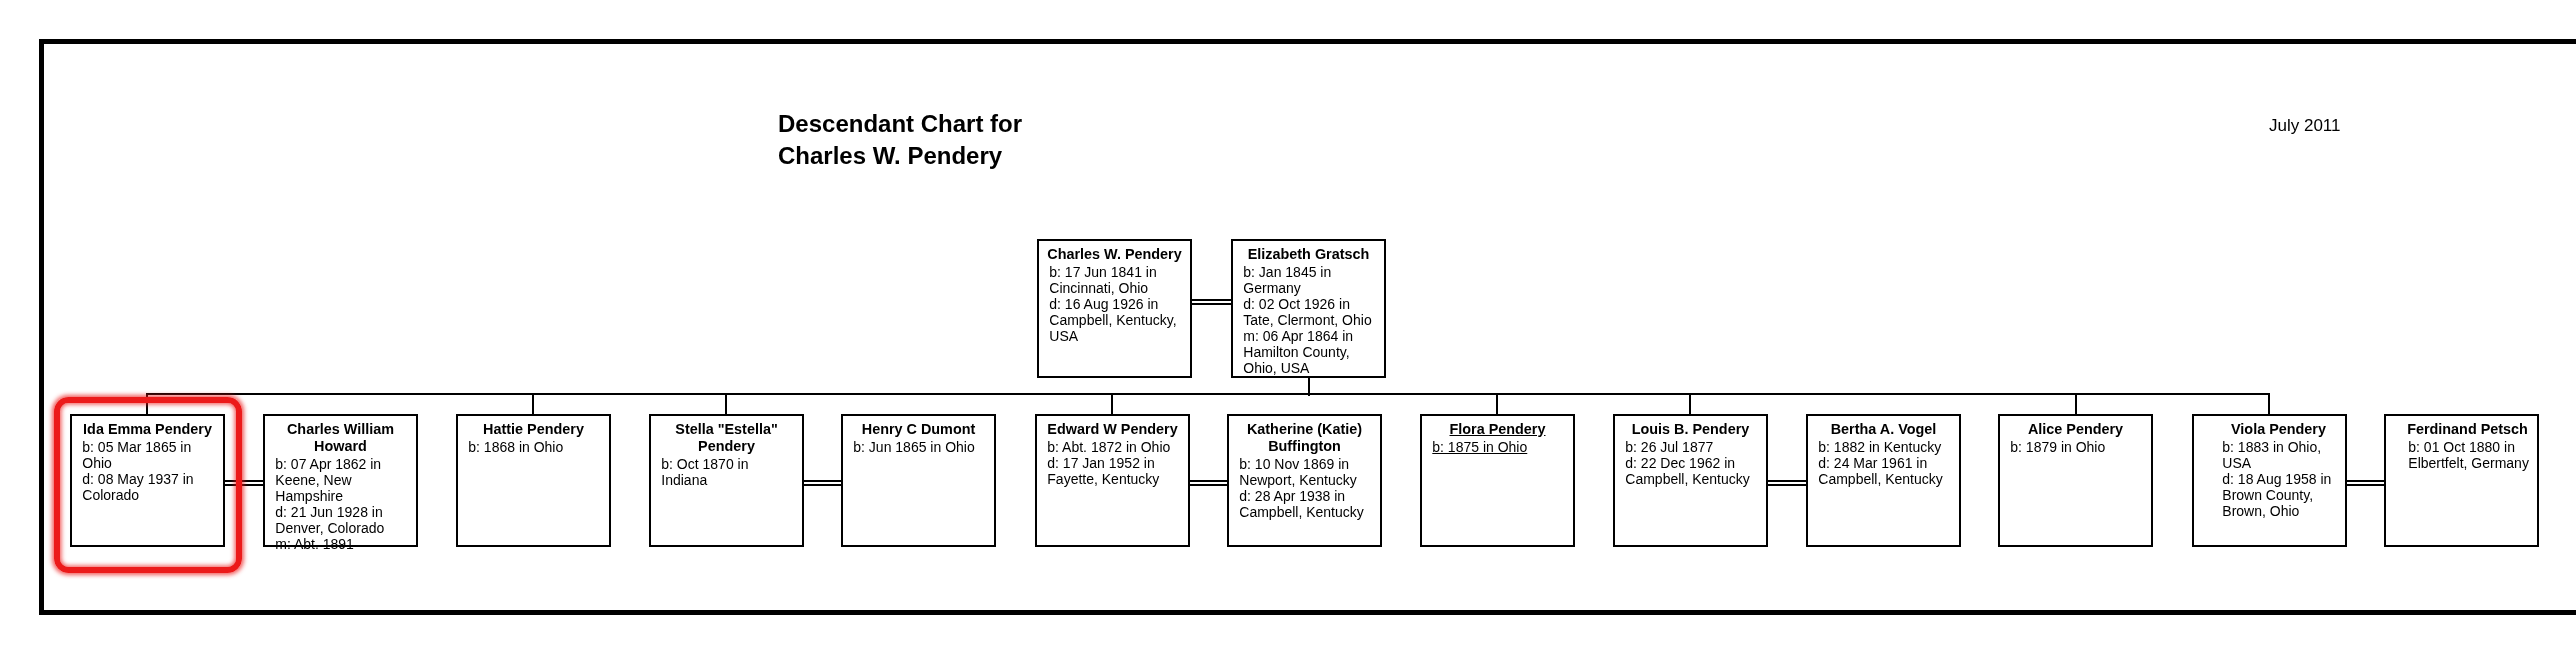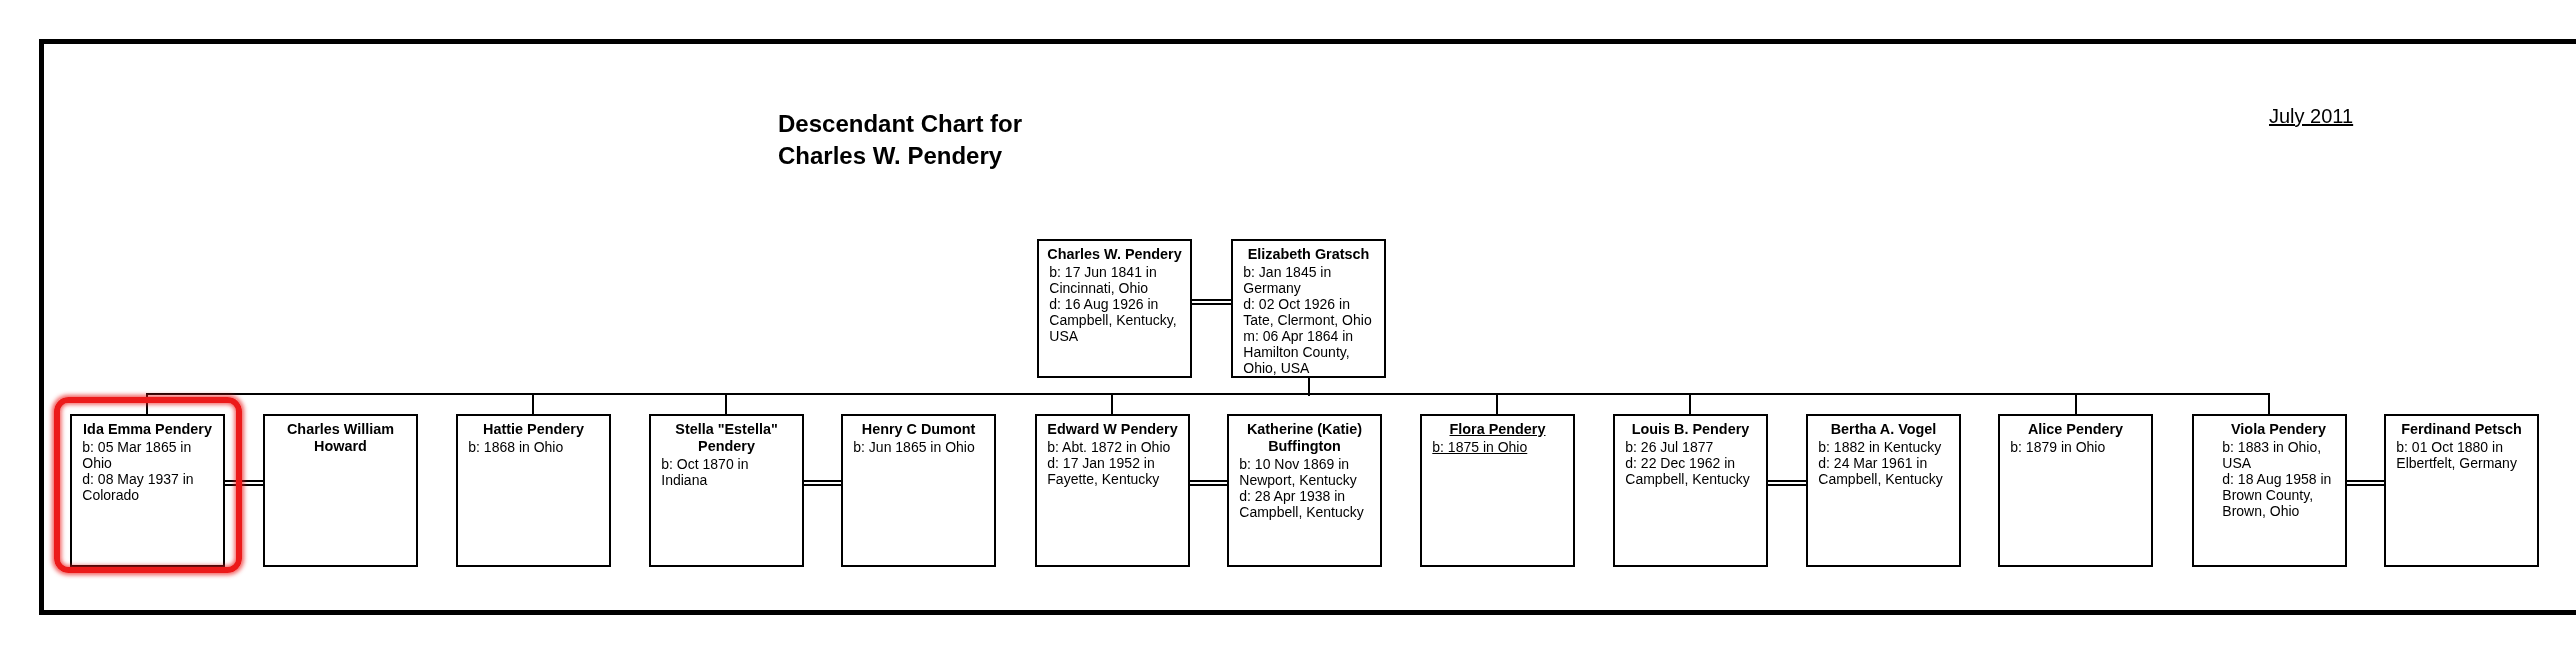--- a/index.html
+++ b/index.html
@@ -11,29 +11,29 @@
   .frame{
     position:absolute;left:39px;top:39px;width:2545px;height:576px;
     border:5.7px solid #000;box-sizing:border-box;background:#fff;
   }
   .chart-title{
     position:absolute;left:778px;top:108px;width:850px;
     font-size:24px;font-weight:bold;line-height:32px;text-align:left;
     white-space:pre-line;
   }
   .date-label{
-    position:absolute;left:2269px;top:105px;font-size:20px;line-height:23px;text-decoration:underline;
+    position:absolute;left:2269px;top:114px;font-size:17px;line-height:23px;
   }
   
   .person{
     position:absolute;width:155px;background:#fff;border:2.1px solid #000;
     box-sizing:border-box;
   }
   .parent{top:239px;height:139px;}
-  .child{top:414px;height:153px;}
+  .child{top:414px;height:133px;}
   .pname{
     font-weight:bold;font-size:14.4px;line-height:17px;text-align:center;
     padding:4.6px 3.1px 0 3.1px;white-space:pre-line;
   }
   .pdetails{
     font-size:14px;line-height:16px;padding:1px 4.1px 0 10.3px;white-space:pre-line;
   }
   
   .line{position:absolute;background:#000;}
   .marriage{
@@ -54,21 +54,21 @@
   #box-hattie{left:456px;}
   #box-stella{left:649px;}
   #box-henry{left:841px;}
   #box-edward{left:1035px;}
   #box-katherine{left:1227px;}
   #box-flora{left:1420px;text-decoration:underline;}
   #box-louis{left:1613px;}
   #box-bertha{left:1806px;}
   #box-alice{left:1998px;}
   #box-viola{left:2192px;padding-left:18px;}
-  #box-ferdinand{left:2384px;}
+  #box-ferdinand{left:2384px;padding-left:12px;}
   
   #parent-marriage{left:1191px;top:299px;width:40px;}
   #elizabeth-drop{left:1308px;top:378px;width:2.1px;height:17.5px;}
   #sibling-line{left:146px;top:393px;width:2124px;height:2.1px;}
   .drop{top:393px;width:2.1px;height:23px;}
   #drop-ida{left:146px;}
   #drop-hattie{left:532px;}
   #drop-stella{left:725px;}
   #drop-edward{left:1111px;}
   #drop-flora{left:1496px;}
@@ -130,20 +130,26 @@
 <div class="person child" id="box-ida">
   <div class="pname">Ida Emma Pendery</div>
   <div class="pdetails">b: 05 Mar 1865 in
 Ohio
 d: 08 May 1937 in
 Colorado</div>
 </div>
 <div class="person child" id="box-howard">
   <div class="pname">Charles William
 Howard</div>
+  <div class="pdetails">b: 07 Apr 1862 in
+Keene, New
+Hampshire
+d: 21 Jun 1928 in
+Denver, Colorado
+m: Abt. 1891</div>
 </div>
 <div class="person child" id="box-hattie">
   <div class="pname">Hattie Pendery</div>
   <div class="pdetails">b: 1868 in Ohio</div>
 </div>
 <div class="person child" id="box-stella">
   <div class="pname">Stella "Estella"
 Pendery</div>
   <div class="pdetails">b: Oct 1870 in Indiana</div>
 </div>

